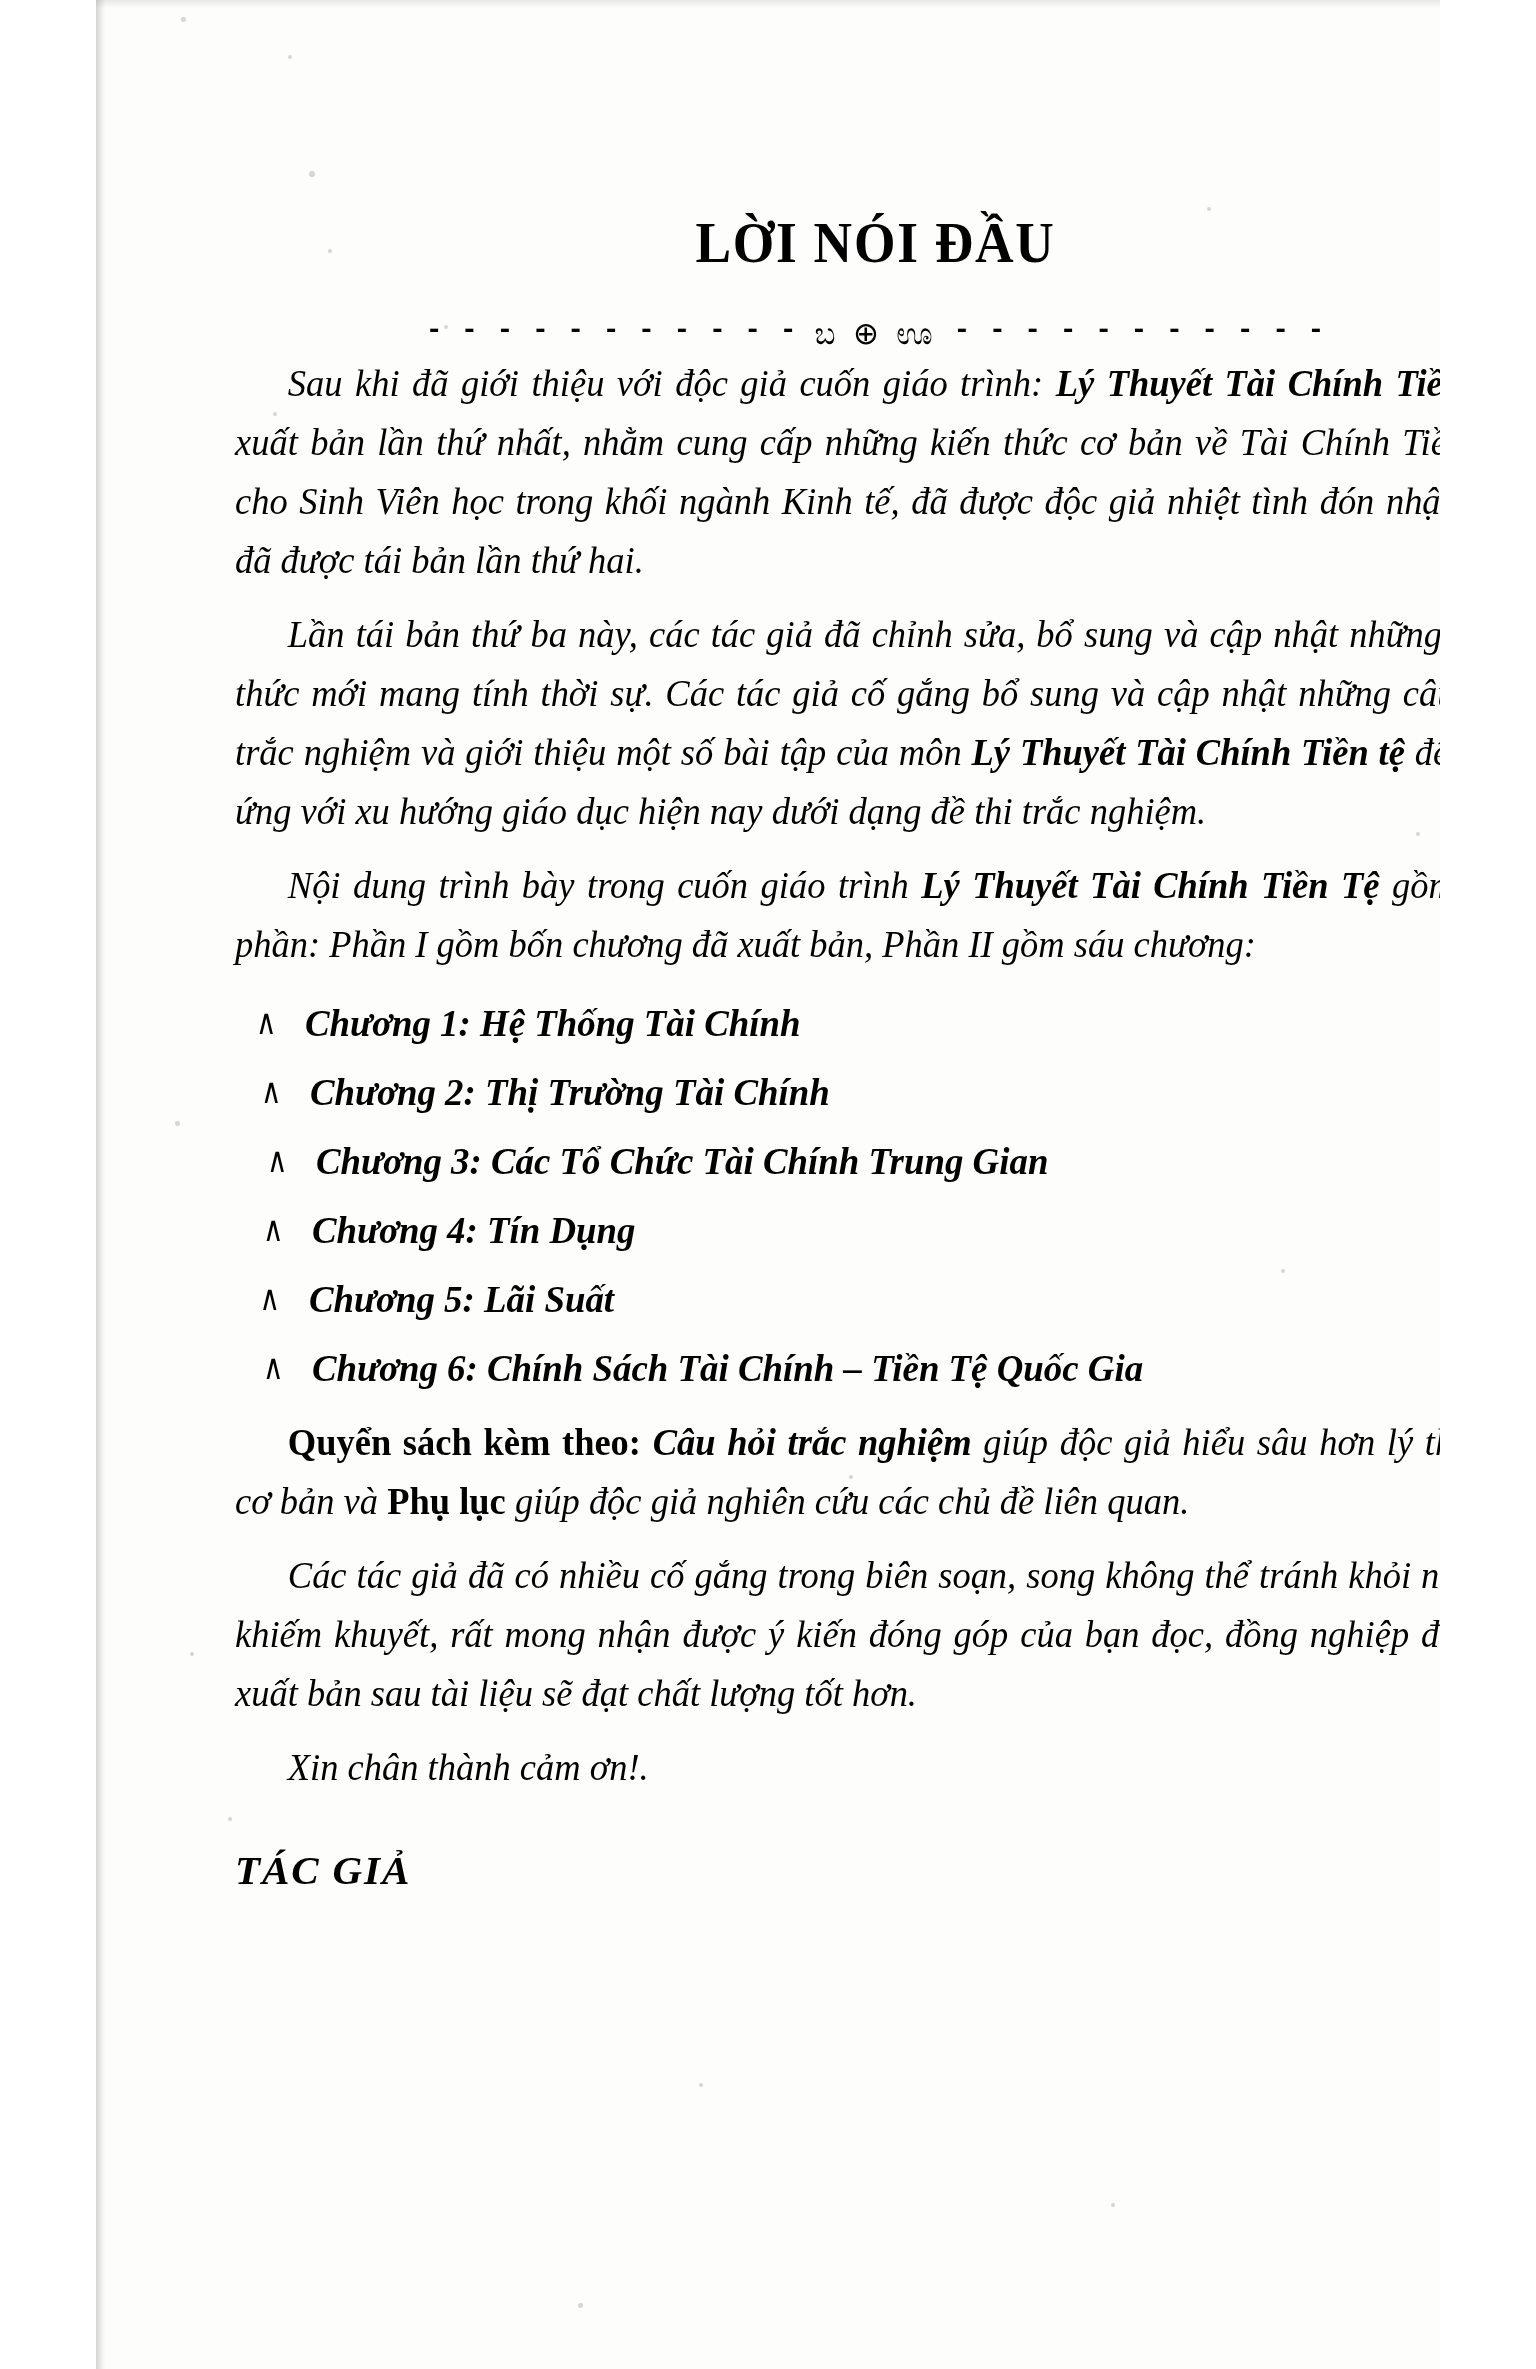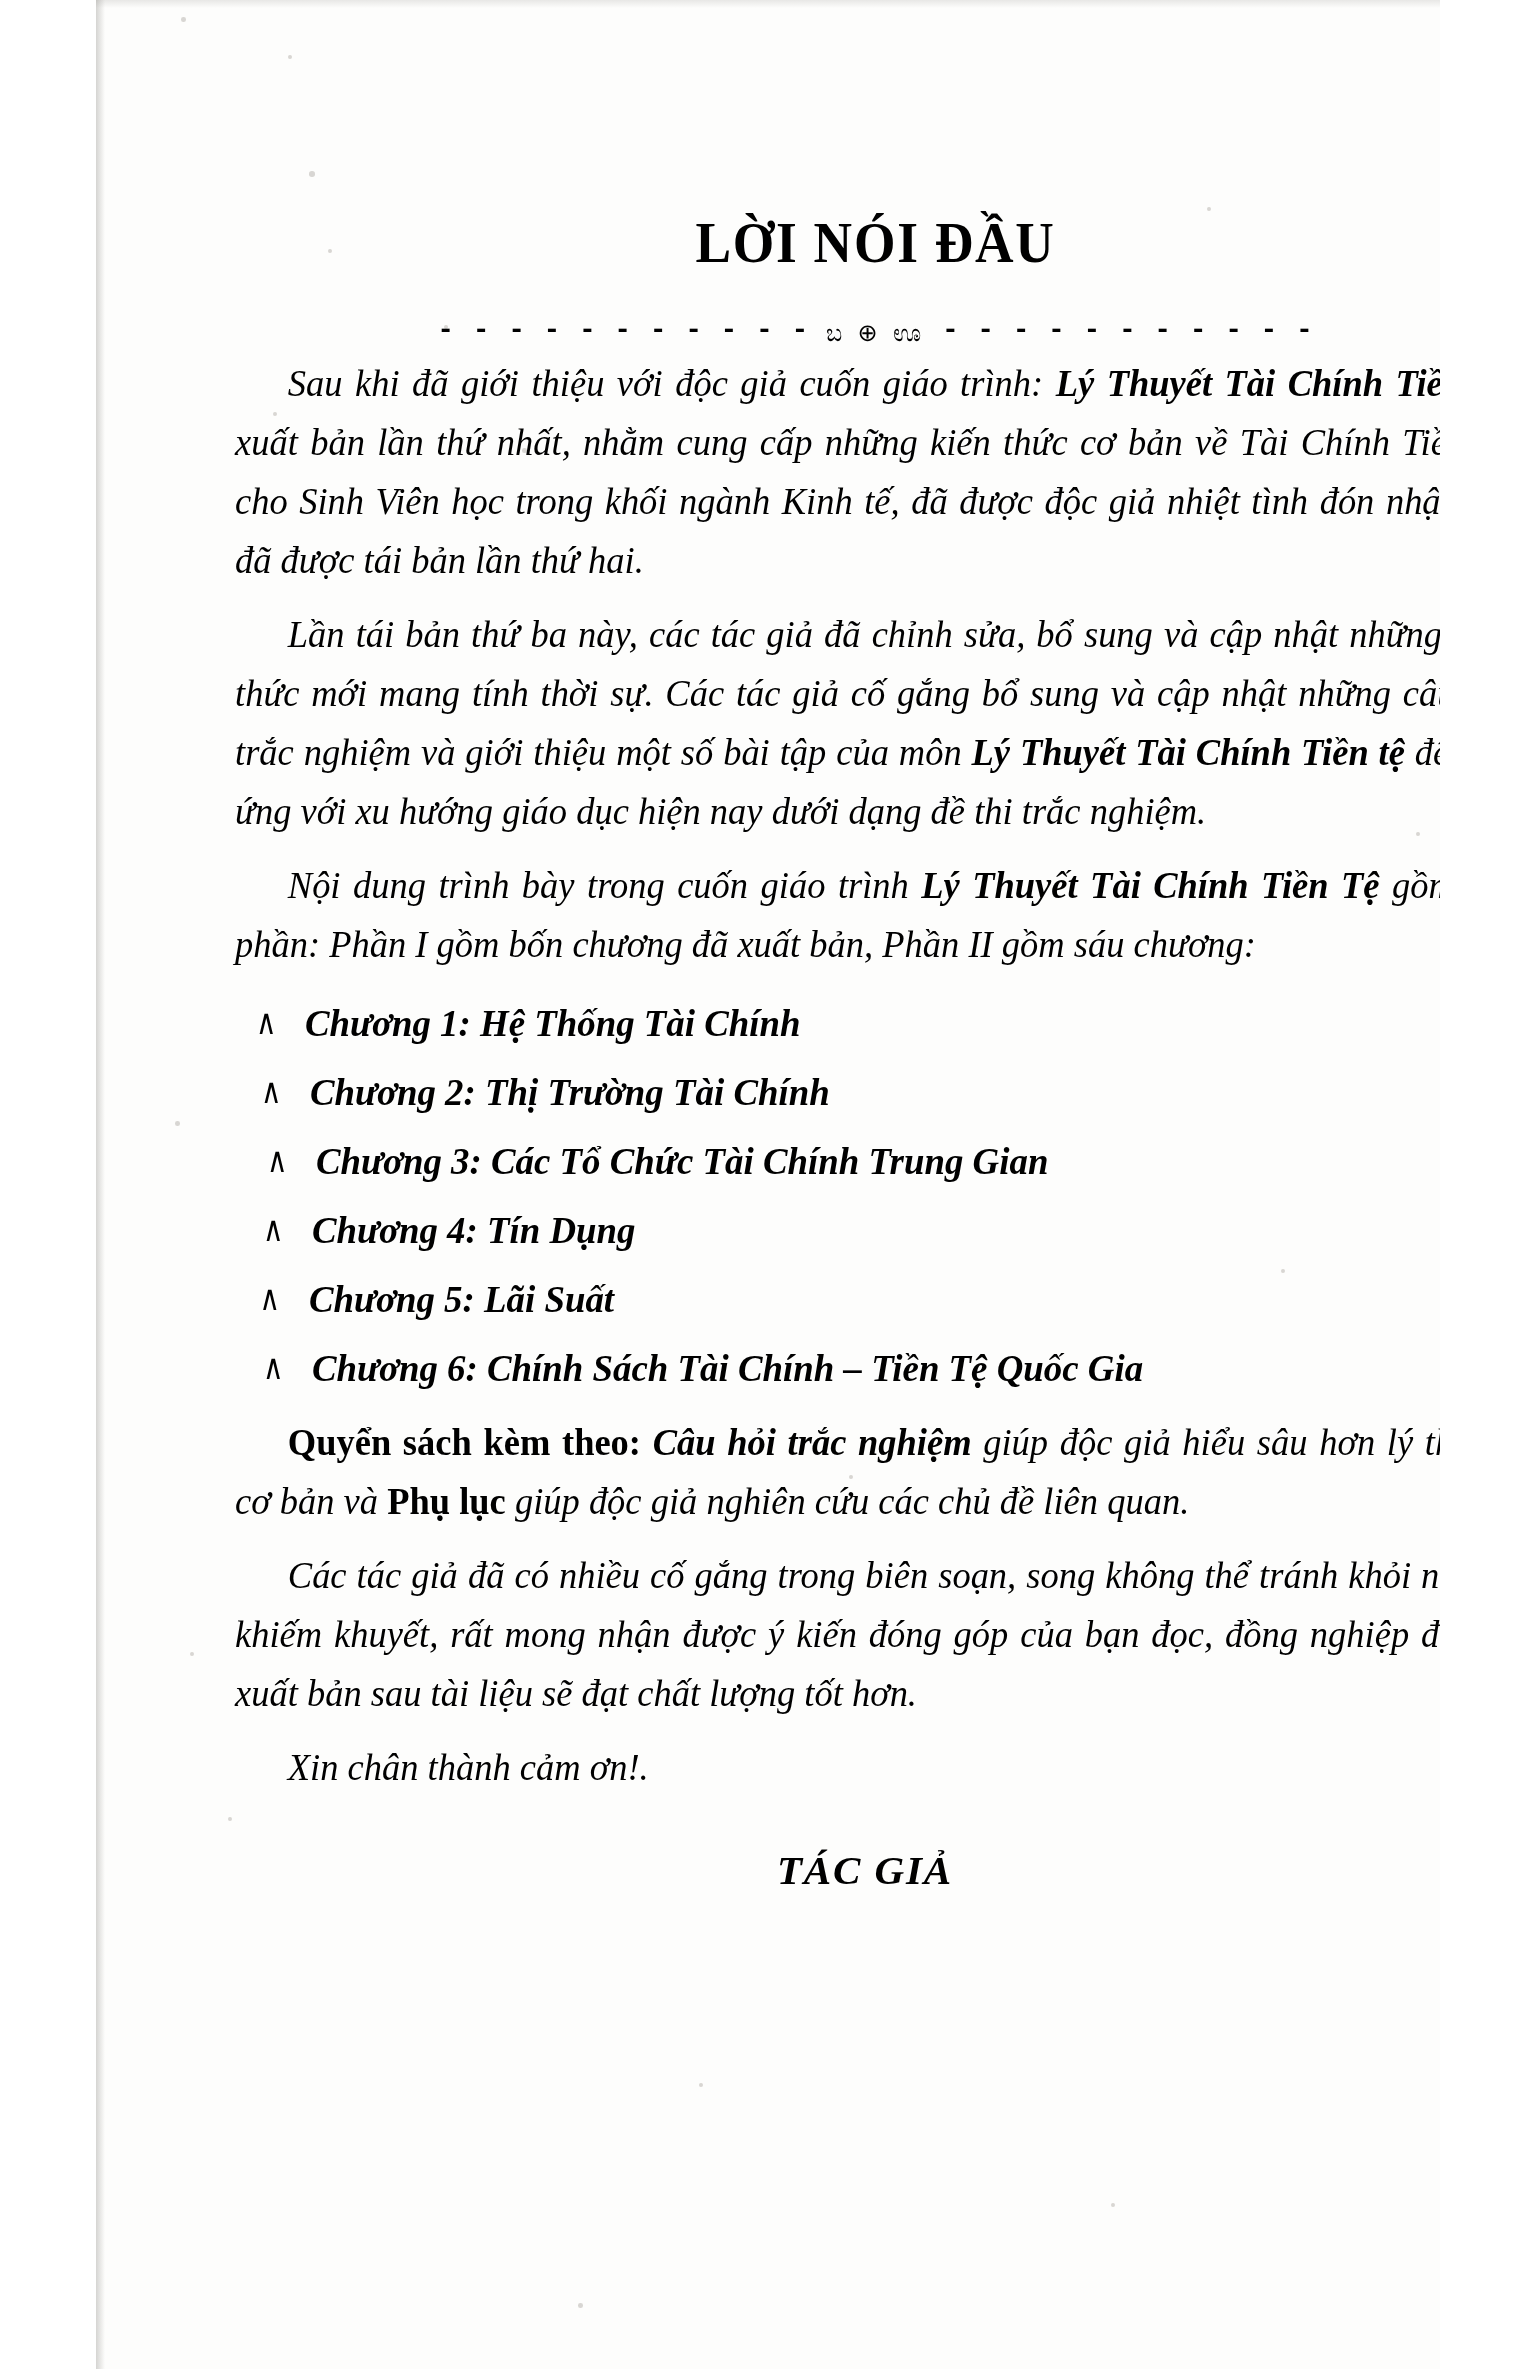--- a/index.html
+++ b/index.html
@@ -79,21 +79,21 @@
   .divider .dash {
     font-family: "Liberation Mono", "DejaVu Sans Mono", monospace;
     font-size: 28px;
     font-weight: 700;
     letter-spacing: 0.9px;
     line-height: 1;
     transform: translateY(-3.8px);
   }
   .divider .ornament {
     font-family: "DejaVu Sans", sans-serif;
-    font-size: 24px;
+    font-size: 31px;
     line-height: 1;
     letter-spacing: 3.8px;
     transform: translateY(-1.9px);
   }
 
   
   .para {
     font-family: "Liberation Serif", "DejaVu Serif", serif;
     font-style: italic;
     font-size: 38px;
@@ -157,21 +157,21 @@
   .closing {
     margin-top: 2px;
   }
 
   .signature {
     font-family: "Liberation Serif", "DejaVu Serif", serif;
     font-style: italic;
     font-weight: 700;
     font-size: 41px;
     letter-spacing: 1.9px;
-    text-align: center;
+    text-align: left;
     margin-top: 49px;
     padding-right: 21px;
   }
 </style>
 </head>
 <body>
 
 <div class="page">
 
   <div class="scan-edge-left"></div>

